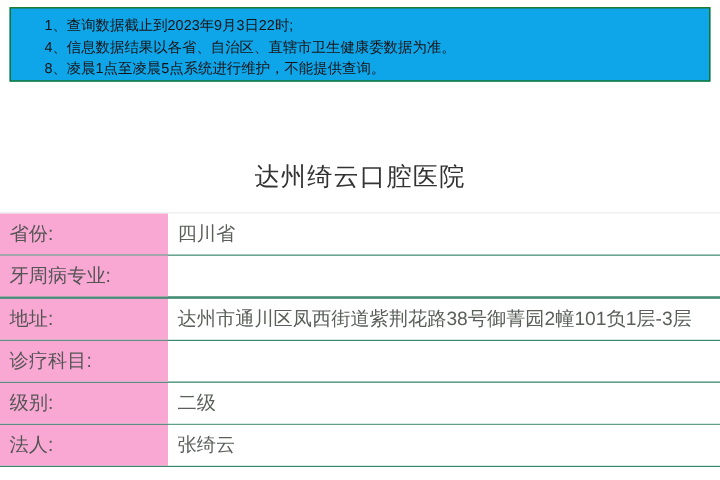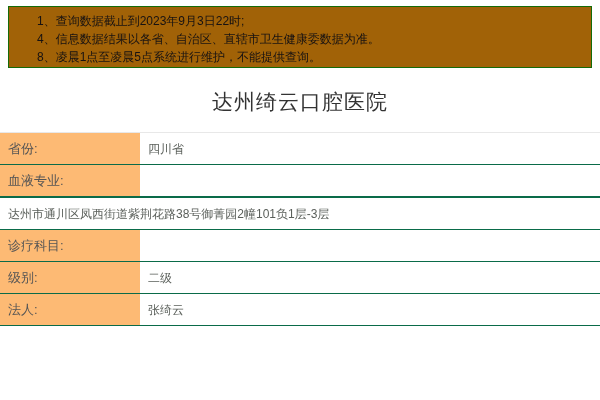--- a/index.html
+++ b/index.html
@@ -4,60 +4,61 @@
 <style>
   * { margin: 0; padding: 0; box-sizing: border-box; }
   html, body {
     width: 600px; height: 400px;
     background: #ffffff;
     font-family: "Liberation Sans", "DejaVu Sans", sans-serif;
     overflow: hidden;
   }
   .notice-banner {
     margin: 6px 8px 0 8px;
-    background: #a16207;
+    background: #0ea5e9;
     border: 1px solid #146b08;
     padding: 5px 10px 5px 28px;
     height: 62px;
   }
   .notice-line {
     color: #171212;
     font-size: 12px;
     line-height: 18px;
     white-space: nowrap;
   }
   .page-title {
     text-align: center;
     font-size: 21px;
     color: #333333;
     letter-spacing: 1px;
     padding: 20px 0 16px 0;
     border-bottom: 1px solid #e8e8e8;
+    margin-top: 45px;
   }
   .info-table { width: 100%; }
   .info-row {
     display: flex;
     border-bottom: 1px solid #0a6b49;
     align-items: stretch;
   }
   .info-label {
     width: 140px;
     flex: 0 0 140px;
-    background: #fdba74;
+    background: #f9a8d4;
     color: #555555;
-    font-size: 13px;
+    font-size: 16px;
     padding: 7px 8px 6px 8px;
     display: flex;
     align-items: center;
   }
   .info-value {
     flex: 1;
     background: #ffffff;
     color: #5a5f5a;
-    font-size: 12px;
+    font-size: 16px;
     line-height: 18px;
     padding: 7px 10px 6px 8px;
     display: flex;
     align-items: center;
   }
   .info-row.green-links .info-value {
     color: #3a9c3a;
     display: block;
     padding-top: 5px;
     padding-bottom: 5px;
@@ -75,27 +76,28 @@
 <div class="page-title">达州绮云口腔医院</div>
 
 <div class="info-table">
 
   <div class="info-row">
     <div class="info-label">省份:</div>
     <div class="info-value">四川省</div>
   </div>
 
   <div class="info-row">
-    <div class="info-label">血液专业:</div>
+    <div class="info-label">牙周病专业:</div>
   </div>
 
   <div class="info-row">
   </div>
 
   <div class="info-row">
+    <div class="info-label">地址:</div>
     <div class="info-value">达州市通川区凤西街道紫荆花路38号御菁园2幢101负1层-3层</div>
   </div>
 
   <div class="info-row green-links">
     <div class="info-label">诊疗科目:</div>
   </div>
 
   <div class="info-row">
     <div class="info-label">级别:</div>
     <div class="info-value">二级</div>

